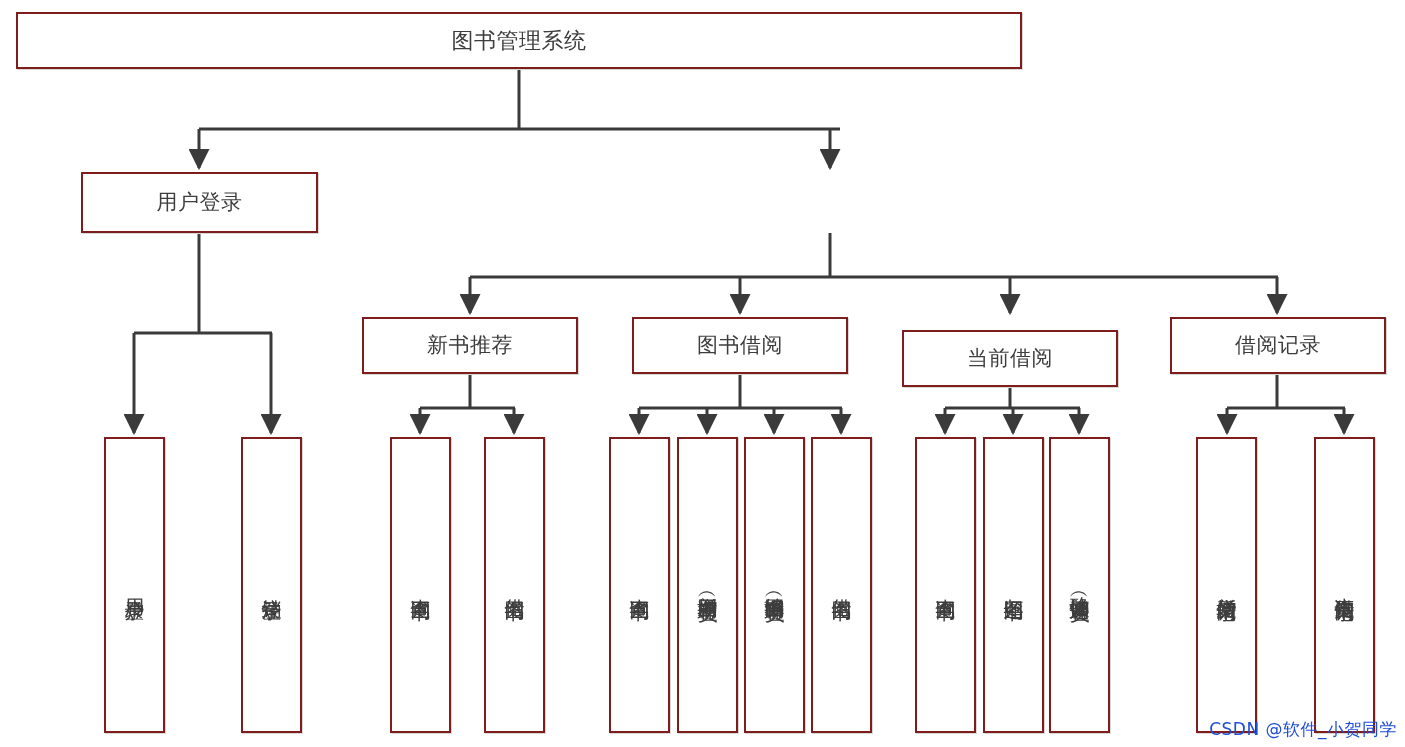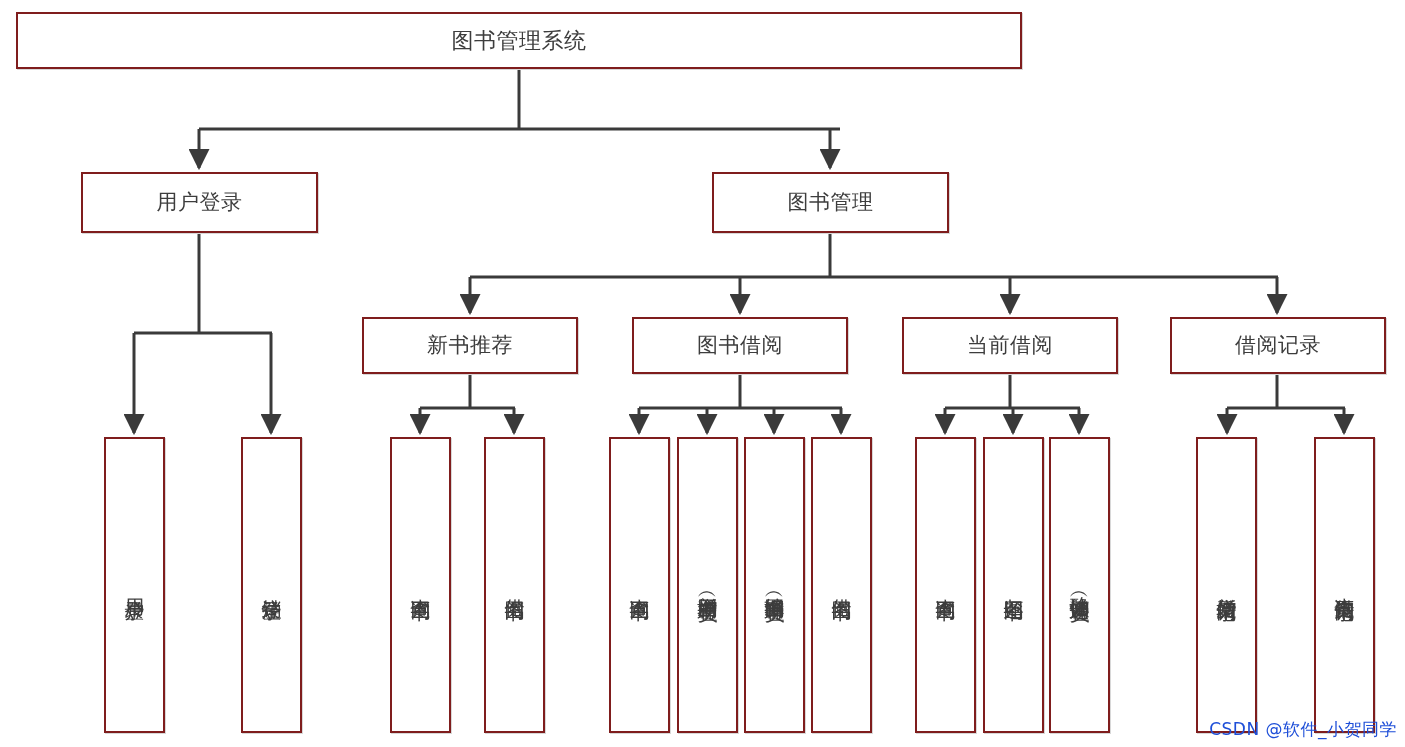--- a/index.html
+++ b/index.html
@@ -124,33 +124,30 @@
   </svg>
 
   <div class="node horizontal root" style="left:16px; top:12px; width:1006px; height:57px;">
     <span class="node-label">图书管理系统</span>
   </div>
 
   <div class="node horizontal" style="left:81px; top:172px; width:237px; height:61px;">
     <span class="node-label">用户登录</span>
   </div>
 
-  <div class="node horizontal" style="left:712px; top:172px; width:237px; height:61px;">
-    <span class="node-label">图书管理</span>
-  </div>
 
   <div class="node horizontal" style="left:362px; top:317px; width:216px; height:57px;">
     <span class="node-label">新书推荐</span>
   </div>
 
   <div class="node horizontal" style="left:632px; top:317px; width:216px; height:57px;">
     <span class="node-label">图书借阅</span>
   </div>
 
-  <div class="node horizontal" style="left:902px; top:317px; width:216px; height:57px;">
+  <div class="node horizontal" style="left:902px; top:330px; width:216px; height:57px;">
     <span class="node-label">当前借阅</span>
   </div>
 
   <div class="node horizontal" style="left:1170px; top:317px; width:216px; height:57px;">
     <span class="node-label">借阅记录</span>
   </div>
 
   <div class="node vertical" style="left:104px; top:437px; width:61px; height:296px;">
     <span class="node-label">用户登录</span>
   </div>

